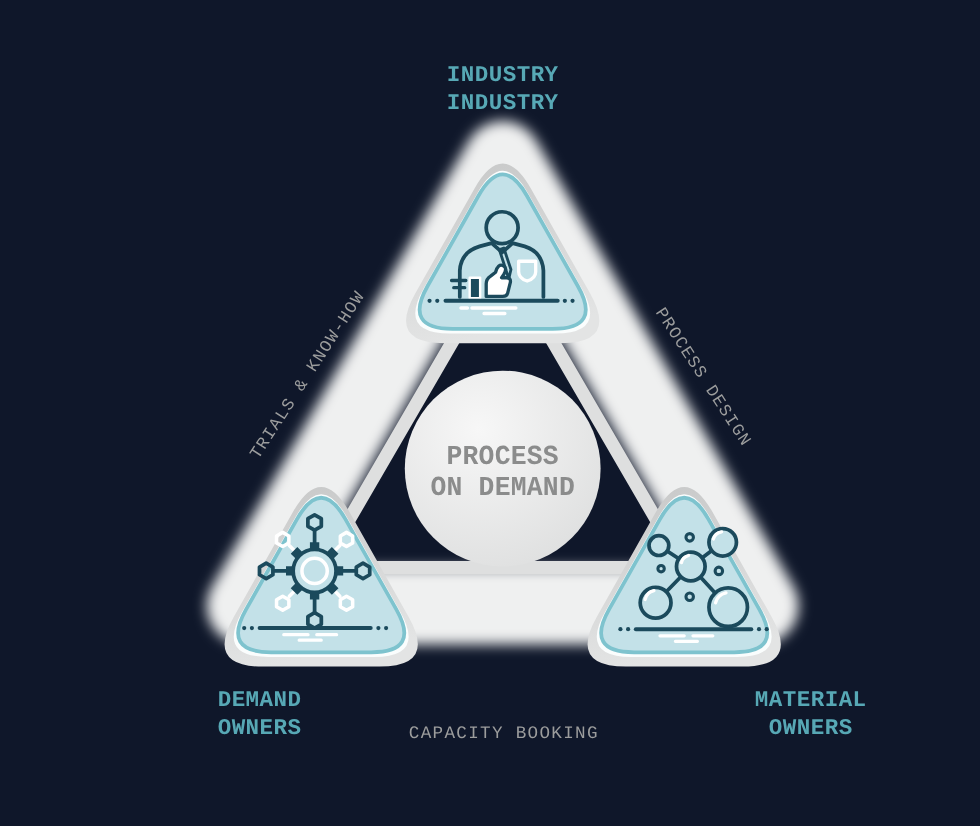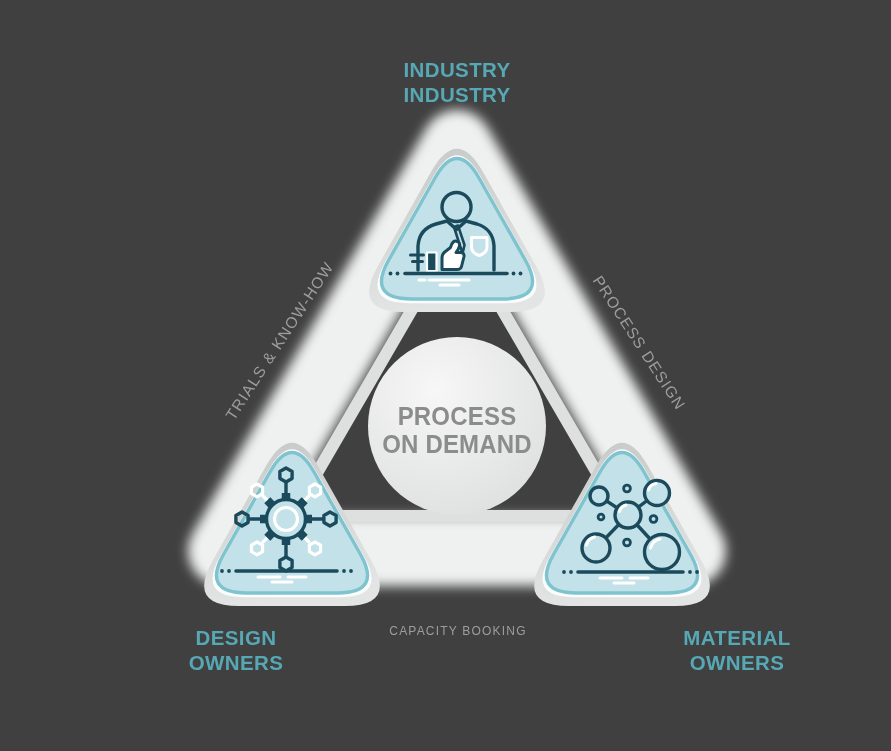--- a/index.html
+++ b/index.html
@@ -1,42 +1,42 @@
 <!DOCTYPE html>
 <html><head>
 <meta charset="utf-8">
 <style>
   html,body{margin:0;padding:0;background:#ffffff;}
   #canvas{
     position:relative;
     width:891px;height:751px;
-    background:#404040;
+    background:#0f172a;
     overflow:hidden;
-    font-family:Liberation Sans, sans-serif;
+    font-family:Liberation Mono, monospace;
   }
   #scene{position:absolute;left:0;top:0;}
   .label{position:absolute;white-space:nowrap;}
   .node-label{
     color:#57A8B5;
     font-weight:bold;
     font-size:20.5px;
     line-height:1.22;
     letter-spacing:0.4px;
     text-align:center;
     transform:translateX(-50%);
   }
   .edge-label{
     color:#9C9D9D;
     font-size:15.5px;
     letter-spacing:1.2px;
     font-weight:400;
   }
   .edge-left{transform:translate(-50%,-50%) rotate(-57deg);}
   .edge-right{transform:translate(-50%,-50%) rotate(57deg);}
-  .edge-bottom{transform:translate(-50%,-50%);font-size:12px;}
+  .edge-bottom{transform:translate(-50%,-50%);font-size:16px;margin-top:36px;}
   .center-title{
     color:#8B8C8C;
     font-weight:bold;
     font-size:25px;
     line-height:1.12;
     letter-spacing:0.2px;
     text-align:center;
     transform:translate(-50%,-50%) scaleX(0.96);
   }
 </style>
@@ -159,21 +159,21 @@
       <path d="M600,578 h22 M630,578 h18 M614,583 h20" stroke="#FFFFFF" stroke-width="3"></path>
     </g>
   </svg>
 
   <div class="label node-label" style="left:457px;top:57px;">
     <div>INDUSTRY</div>
     <div>INDUSTRY</div>
   </div>
 
   <div class="label node-label" style="left:236px;top:625px;">
-    <div>DESIGN</div>
+    <div>DEMAND</div>
     <div>OWNERS</div>
   </div>
 
   <div class="label node-label" style="left:737px;top:625px;">
     <div>MATERIAL</div>
     <div>OWNERS</div>
   </div>
 
   <div class="label center-title" style="left:457px;top:430px;">
     <div>PROCESS</div>

